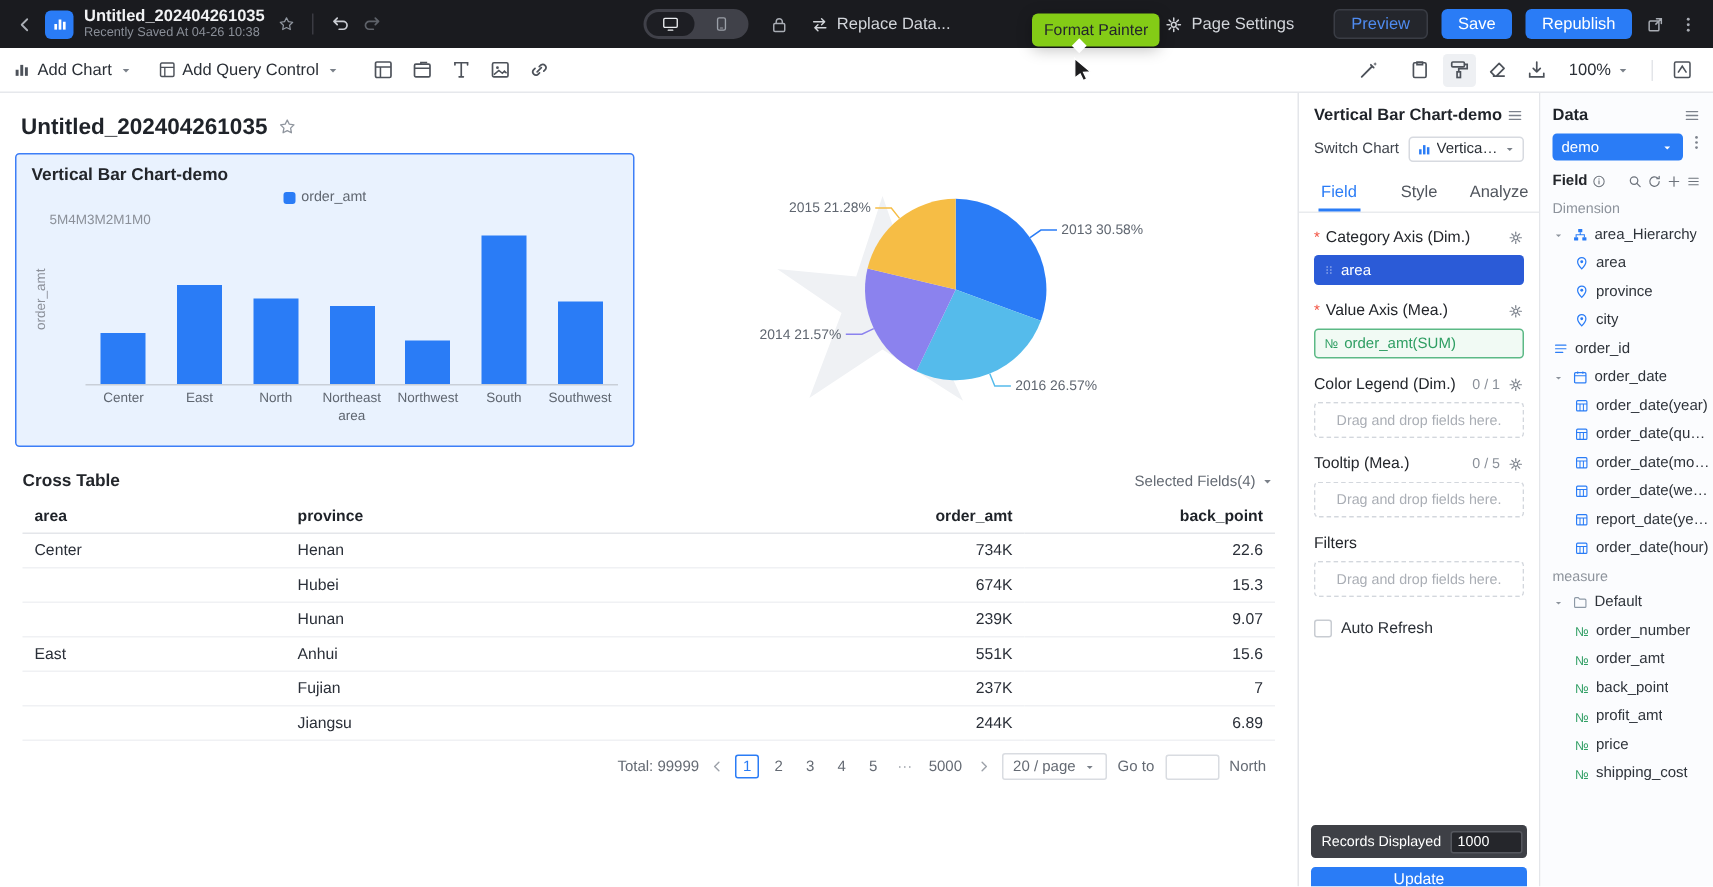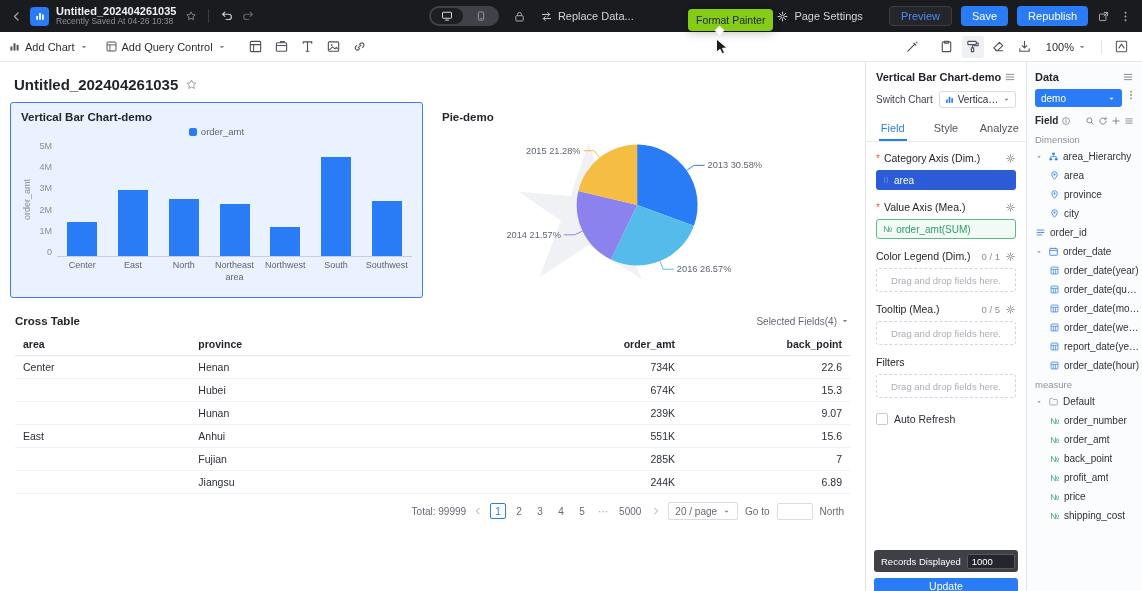--- a/index.html
+++ b/index.html
@@ -52,21 +52,21 @@
 .card{background:#fff;border:1px solid transparent;border-radius:3px;padding:8px 10px;position:relative}
 .card.selected{background:#e9f2fe;border:1px solid #3d7ef7}
 .card-title{font-size:11.5px;font-weight:bold;color:#23262b}
 .bar-card{width:413px;height:196px}
 .pie-card{flex:1;height:196px}
 .legend-row{display:flex;justify-content:center;align-items:center;gap:4px;margin-top:3px}
 .legend-sq{width:8px;height:8px;border-radius:2px;background:var(--accent,#2a7cf6)}
 .legend-label{font-size:9.5px;color:#5f6670}
 .chart-wrap{display:flex;margin-top:4px;height:116px}
 .y-title{writing-mode:vertical-rl;transform:rotate(180deg);font-size:9px;color:#8b9099;display:flex;align-items:center;justify-content:center;width:12px}
-.y-ticks{display:flex;flex-direction:column;justify-content:space-between;align-items:flex-end;font-size:9px;color:#8b9099;width:24px;padding-right:5px}
+.y-ticks{display:flex;flex-direction:row;justify-content:space-between;align-items:flex-start;font-size:9px;color:#8b9099;width:24px;padding-right:5px}
 .plot{flex:1;position:relative;border-bottom:1px solid #c9cfd8}
 .bars{position:absolute;left:0;right:0;top:0;bottom:0;display:flex}
 .bar-col{flex:1;display:flex;align-items:flex-end;justify-content:center}
 .bar{width:30px}
 .x-labels{display:flex;margin-left:36px;font-size:9px;color:#5f6670;margin-top:3px}
 .x-labels span{flex:1;text-align:center;white-space:nowrap;overflow:hidden}
 .x-title{text-align:center;font-size:9px;color:#5f6670;margin-top:2px;margin-left:36px}
 
 
 .table-card{margin:8px 10px 0;padding:8px 4px 4px}
@@ -537,21 +537,20 @@
             <span>North</span>
             <span>Northeast</span>
             <span>Northwest</span>
             <span>South</span>
             <span>Southwest</span>
           </div>
         <div class="x-title">area</div>
       </div>
 
       <div class="card pie-card">
-        <div class="card-title">Pie-demo</div>
         <svg width="100%" height="162" viewBox="0 0 412 162" style="margin-top:4px">
           <polygon points="150,14 168,66 220,56 178,96 205,154 150,119 100,152 122,94 78,64 132,69" fill="#eff1f4"></polygon>
         <path d="M200 78 L200.0 16.0 A62 62 0 0 1 258.2 99.3 Z" fill="#2a7cf6"></path>
             <polyline points="250.8,42.5 258.2,37.3 269.2,37.3" fill="none" stroke="#2a7cf6" stroke-width="1"></polyline>
             <text x="272.2" y="40.3" text-anchor="start" font-size="9.5" fill="#5f6670">2013 30.58%</text>
             <path d="M200 78 L258.2 99.3 A62 62 0 0 1 173.1 133.8 Z" fill="#55bbeb"></path>
             <polyline points="223.3,135.5 226.7,143.8 237.7,143.8" fill="none" stroke="#55bbeb" stroke-width="1"></polyline>
             <text x="240.7" y="146.8" text-anchor="start" font-size="9.5" fill="#5f6670">2016 26.57%</text>
             <path d="M200 78 L173.1 133.8 A62 62 0 0 1 139.7 63.6 Z" fill="#8b82ee"></path>
             <polyline points="144.0,104.6 135.9,108.5 124.9,108.5" fill="none" stroke="#8b82ee" stroke-width="1"></polyline>
@@ -605,21 +604,21 @@
             </tr>
             <tr>
               <td>East</td>
               <td>Anhui</td>
               <td class="num">551K</td>
               <td class="num">15.6</td>
             </tr>
             <tr>
               <td></td>
               <td>Fujian</td>
-              <td class="num">285K</td>
+              <td class="num">237K</td>
               <td class="num">7</td>
             </tr>
             <tr>
               <td></td>
               <td>Jiangsu</td>
               <td class="num">244K</td>
               <td class="num">6.89</td>
             </tr>
           </tbody>
       </table>

